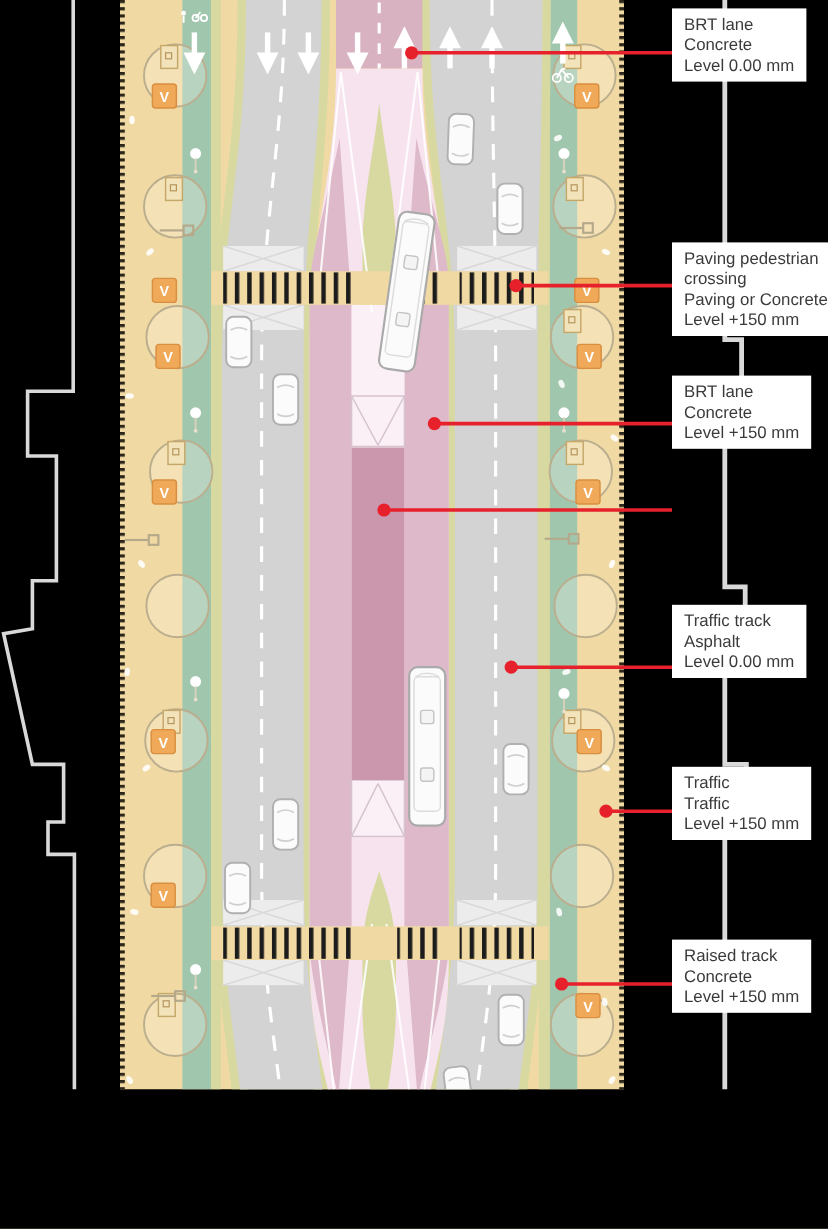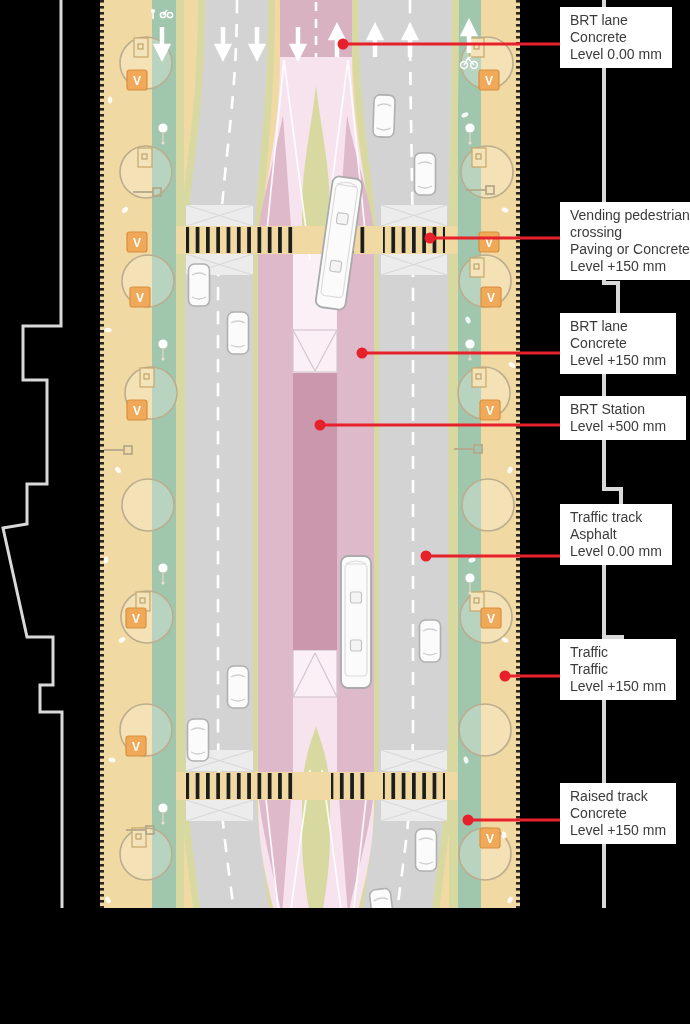--- a/index.html
+++ b/index.html
@@ -366,34 +366,30 @@
         </g>
   </g>
 </svg>
 
 <div class="callout" style="top:7px">
   <div>BRT lane</div>
   <div>Concrete</div>
   <div>Level 0.00 mm</div>
 </div>
 <div class="callout" style="top:202px">
-  <div>Vending pedestrian</div>
+  <div>Paving pedestrian</div>
   <div>crossing</div>
   <div>Paving or Concrete</div>
   <div>Level +150 mm</div>
 </div>
 <div class="callout" style="top:313px">
   <div>BRT lane</div>
   <div>Concrete</div>
   <div>Level +150 mm</div>
 </div>
-<div class="callout" style="top:396px;min-width:126px">
-  <div>BRT Station</div>
-  <div>Level +500 mm</div>
-</div>
 <div class="callout" style="top:504px">
   <div>Traffic track</div>
   <div>Asphalt</div>
   <div>Level 0.00 mm</div>
 </div>
 <div class="callout" style="top:639px">
   <div>Traffic</div>
   <div>Traffic</div>
   <div>Level +150 mm</div>
 </div>

